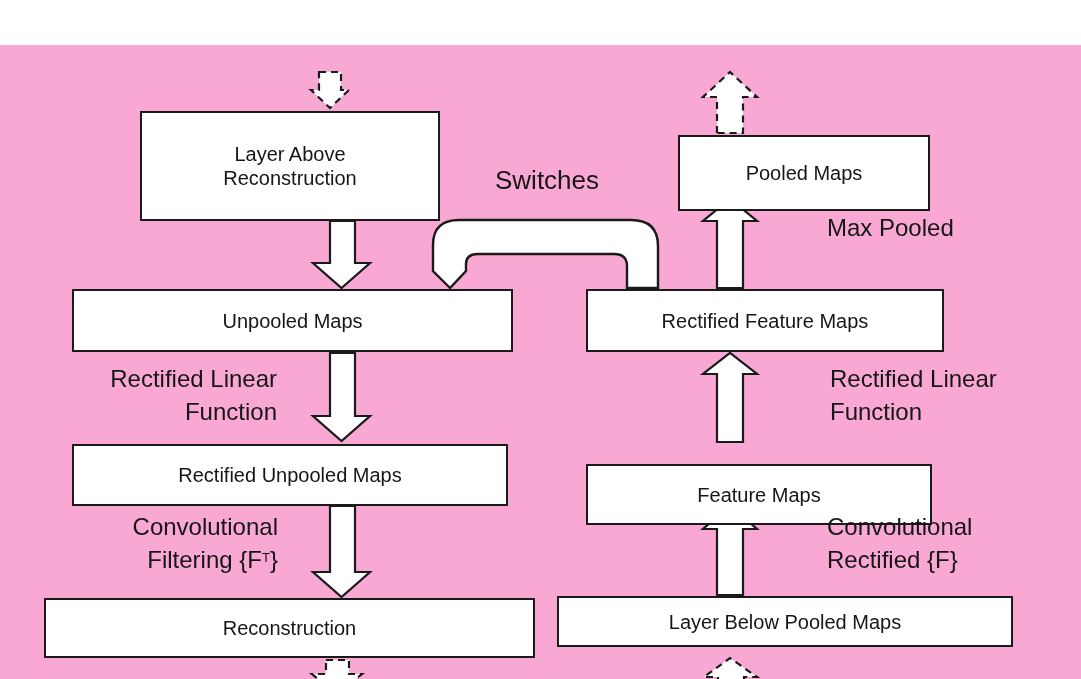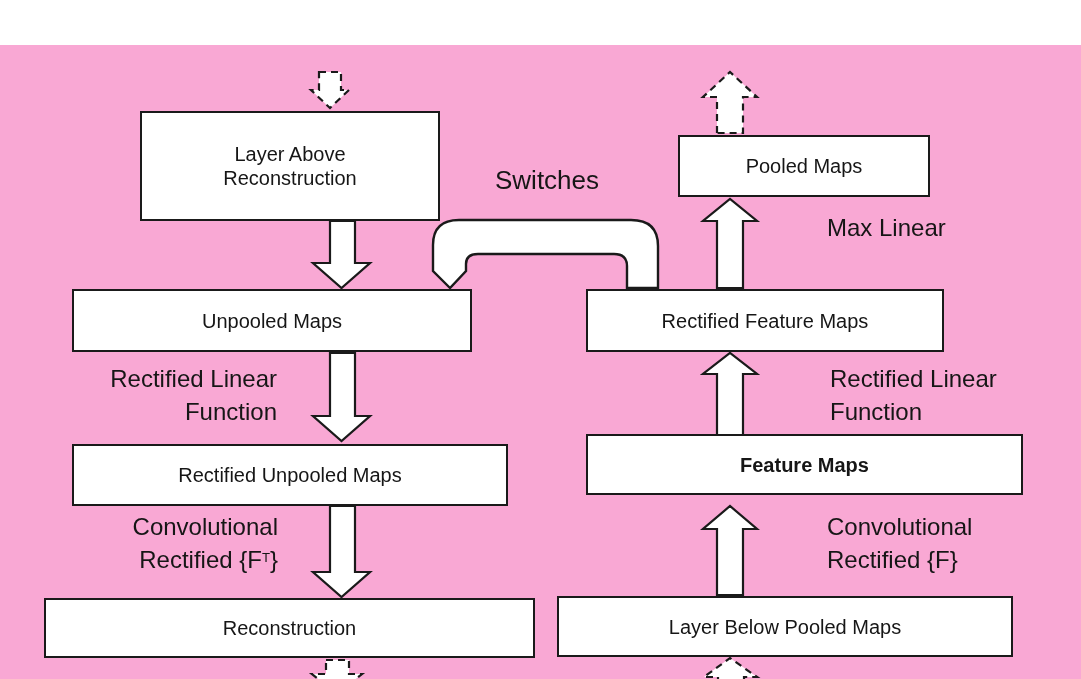--- a/index.html
+++ b/index.html
@@ -83,64 +83,64 @@
     <rect x="81" y="660" width="921" height="4" fill="#111111"></rect>
 
     <rect x="293" y="675" width="25" height="4" fill="#2f2f2f"></rect>
   </svg>
 
   <div class="box" style="left:140px; top:66px; width:300px; height:110px;">
     <span>Layer Above</span>
     <span>Reconstruction</span>
   </div>
 
-  <div class="box" style="left:72px; top:244px; width:400px; height:63px;align-items:center;">
+  <div class="box" style="left:72px; top:244px; width:441px; height:63px;align-items:center;">
     <span>Unpooled Maps</span>
   </div>
 
   <div class="box" style="left:72px; top:399px; width:436px; height:62px;align-items:center;">
     <span>Rectified Unpooled Maps</span>
   </div>
 
   <div class="box" style="left:44px; top:553px; width:491px; height:60px;">
     <span>Reconstruction</span>
   </div>
 
-  <div class="box thick" style="left:678px; top:90px; width:252px; height:62px;">
+  <div class="box thick" style="left:678px; top:90px; width:252px; height:76px;">
     <span>Pooled Maps</span>
   </div>
 
   <div class="box" style="left:586px; top:244px; width:358px; height:63px;">
     <span>Rectified Feature Maps</span>
   </div>
 
-  <div class="box" style="left:586px; top:389px; width:437px; height:61px;font-weight:bold;">
+  <div class="box" style="left:586px; top:419px; width:346px; height:61px;">
     <span>Feature Maps</span>
   </div>
 
-  <div class="box thick" style="left:557px; top:551px; width:456px; height:61px;">
+  <div class="box thick" style="left:557px; top:551px; width:456px; height:51px;">
     <span>Layer Below Pooled Maps</span>
   </div>
 
 
   <div class="plabel right-align" style="left:59px; top:317px; width:218px;">
     <div>Rectified Linear</div>
     <div>Function</div>
   </div>
 
   <div class="plabel right-align" style="left:59px; top:465px; width:219px;">
     <div>Convolutional</div>
     <div>
-      <span>Rectified {F</span><span class="sup">T</span><span>}</span>
+      <span>Filtering {F</span><span class="sup">T</span><span>}</span>
     </div>
   </div>
 
   <div class="switches-label" style="left:495px; top:120px;">Switches</div>
 
-  <div class="plabel" style="left:827px; top:166px;">Max Linear</div>
+  <div class="plabel" style="left:827px; top:166px;">Max Pooled</div>
 
   <div class="plabel left-align" style="left:830px; top:317px;">
     <div>Rectified Linear</div>
     <div>Function</div>
   </div>
 
   <div class="plabel left-align" style="left:827px; top:465px;">
     <div>Convolutional</div>
     <div>Rectified {F}</div>
   </div>

